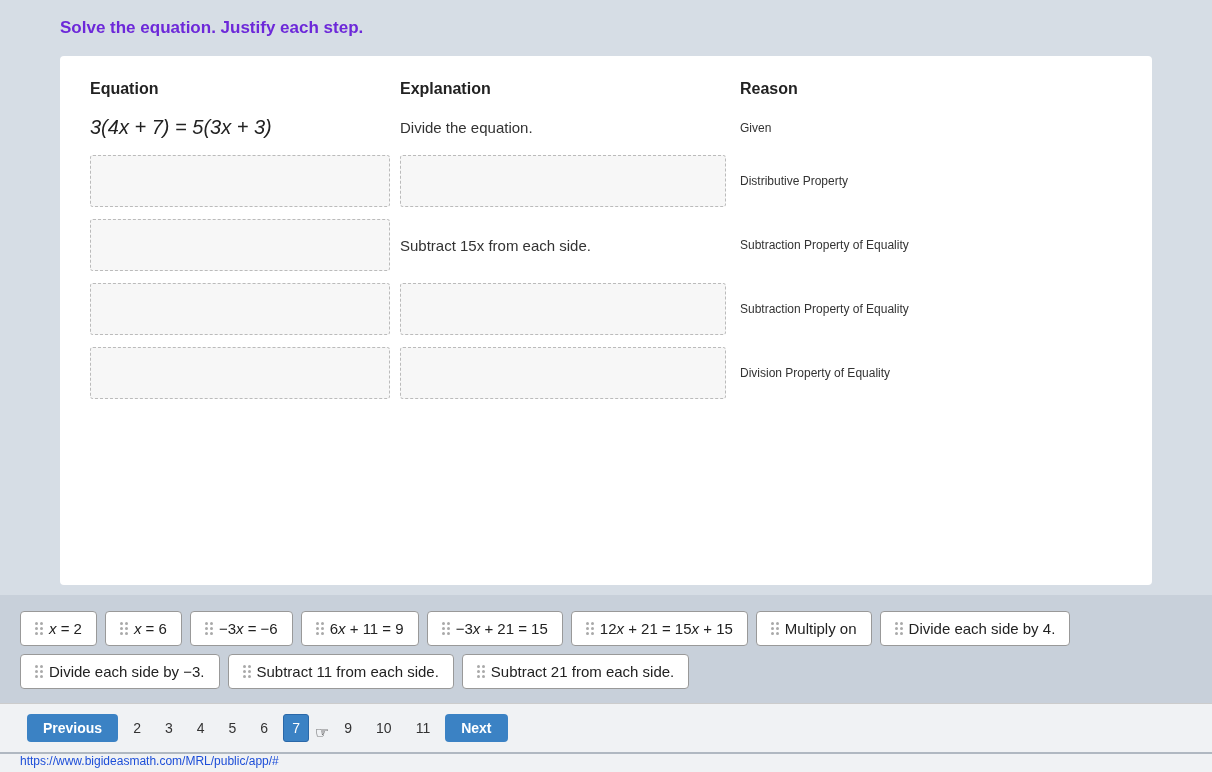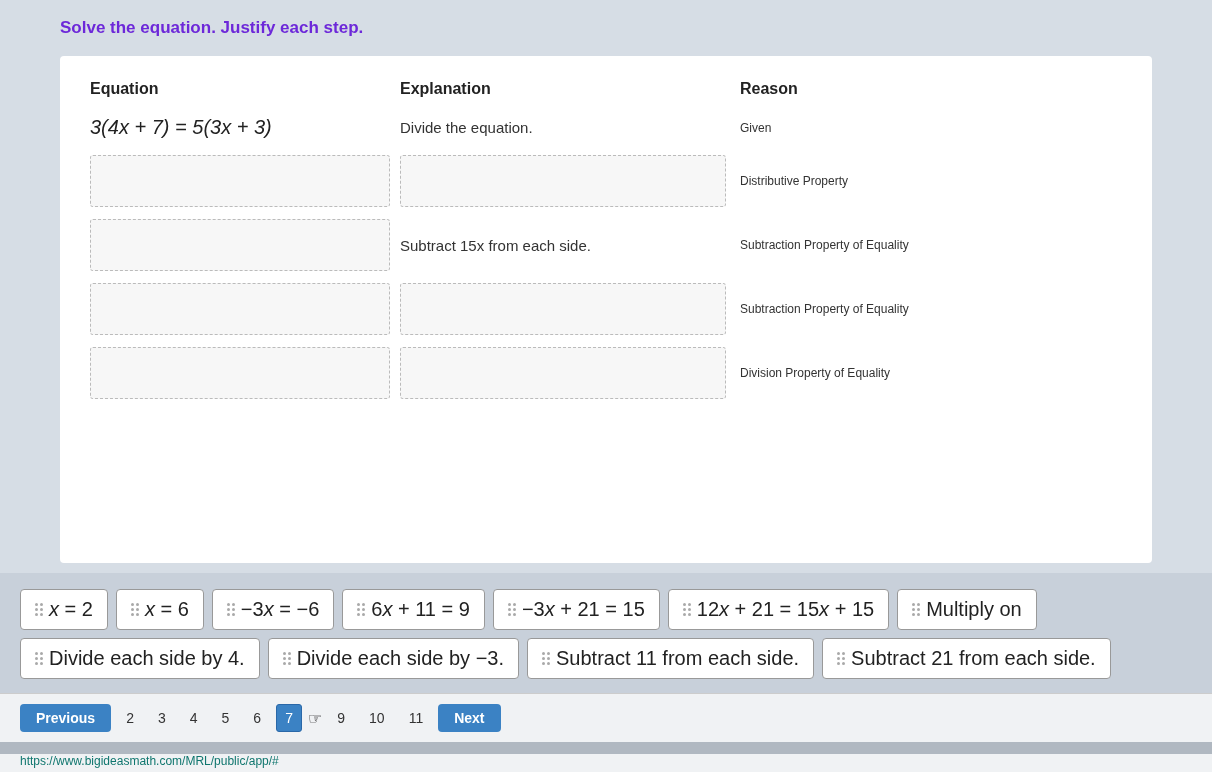--- a/index.html
+++ b/index.html
@@ -86,21 +86,21 @@
       flex-wrap: wrap;
       gap: 8px;
       align-items: center;
     }
 
     .drag-item {
       background: white;
       border: 1.5px solid #999;
       border-radius: 4px;
       padding: 8px 14px;
-      font-size: 20px;
+      font-size: 15px;
       color: #222;
       cursor: grab;
       display: flex;
       align-items: center;
       gap: 6px;
       white-space: nowrap;
     }
 
     .drag-handle {
       display: inline-grid;
@@ -113,23 +113,23 @@
       width: 3px;
       height: 3px;
       background: #555;
       border-radius: 50%;
       display: block;
     }
 
     
     .bottom-nav {
       background: #f0f2f4;
-      padding: 10px 20px;
-      display: flex;
-      align-items: center;
+      padding: 10px 27px;
+      display: flex;
+      align-items: flex-end;
       gap: 6px;
       border-top: 1px solid #ccc;
       font-size: 14px;
     }
 
     .nav-btn {
       background: #3b82c4;
       color: white;
       border: none;
       border-radius: 4px;
@@ -158,22 +158,22 @@
       border-color: #2a68a8;
     }
 
     .cursor-icon {
       font-size: 16px;
       cursor: pointer;
     }
 
     .url-bar {
       font-size: 12px;
-      color: #0f766e;
-      margin-top: 12px;
+      color: #1d4ed8;
+      margin-top: 2px;
       padding: 0 20px;
       background: #f0f2f4;
       padding-bottom: 4px;
     }
 
     .row-with-inputs {
       display: grid;
       grid-template-columns: 310px 340px 1fr;
       align-items: center;
       margin-bottom: 12px;

